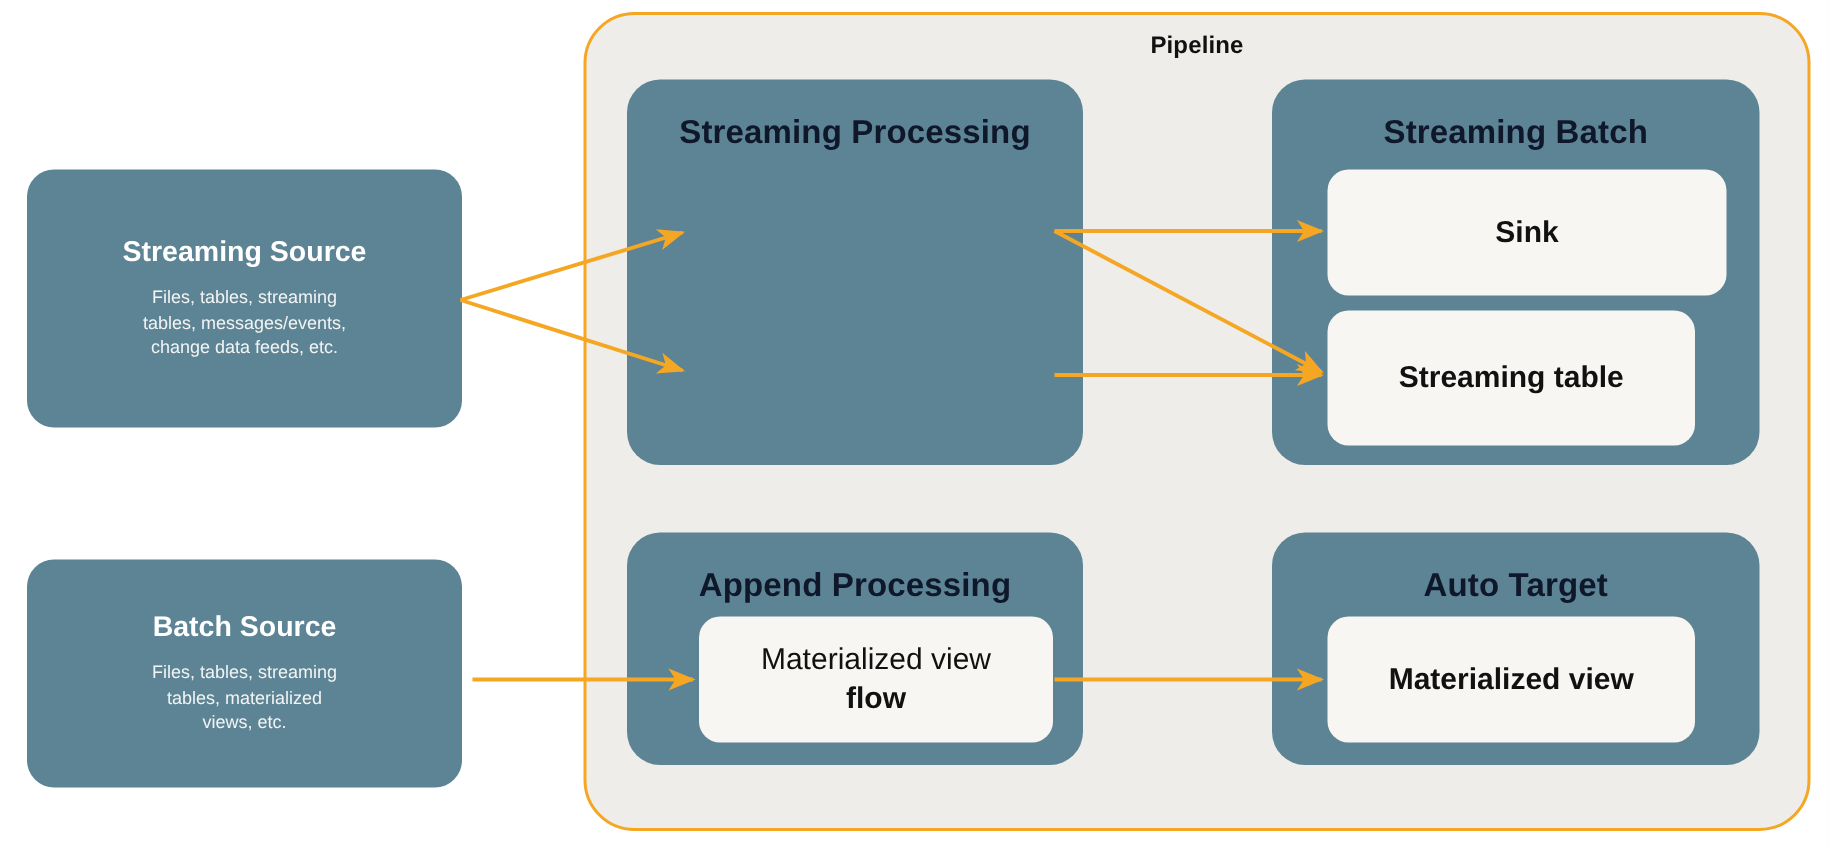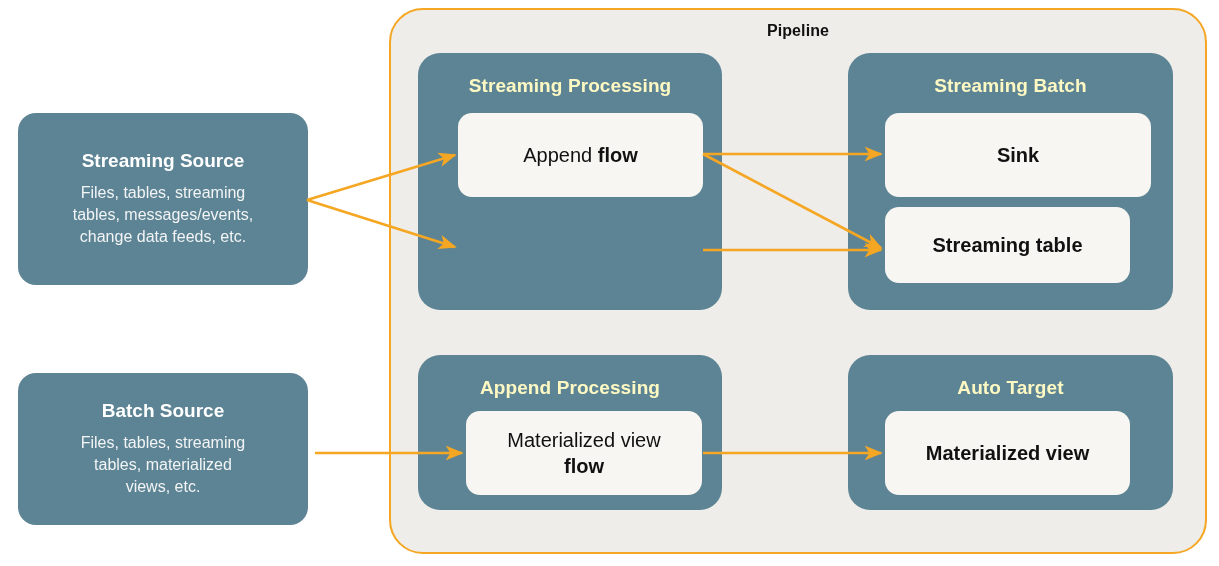--- a/index.html
+++ b/index.html
@@ -57,21 +57,21 @@
   }
   .source-title {
     font-size: 19px;
     font-weight: bold;
     color: #ffffff;
     margin-bottom: 10px;
     text-align: center;
     line-height: 1.15;
   }
   .source-desc {
-    font-size: 16px;
+    font-size: 12px;
     font-weight: normal;
     color: #F2F4F5;
     text-align: center;
     line-height: 1.38;
     white-space: pre-line;
   }
 
   #streaming-source { left: 18px;  top: 113px; width: 290px; height: 172px; }
   #batch-source     { left: 18px;  top: 373px; width: 290px; height: 152px; }
 
@@ -81,23 +81,23 @@
     background: #5D8494;
     border-radius: 22px;
     box-sizing: border-box;
   }
   .group-title {
     position: absolute;
     left: 0;
     right: 0;
     top: 22px;
     text-align: center;
-    font-size: 19px;
+    font-size: 22px;
     font-weight: bold;
-    color: #fef9c3;
+    color: #0f172a;
     letter-spacing: 0.1px;
   }
 
   #g-streaming-processing { left: 418px; top: 53px;  width: 304px; height: 257px; }
   #g-streaming-target     { left: 848px; top: 53px;  width: 325px; height: 257px; }
   #g-batch-processing     { left: 418px; top: 355px; width: 304px; height: 155px; }
   #g-batch-target         { left: 848px; top: 355px; width: 325px; height: 155px; }
 
   
   .card {
@@ -113,21 +113,21 @@
     font-size: 20px;
     line-height: 1.3;
     padding: 6px 12px;
   }
   .card .light { font-weight: normal; }
   .card .bold  { font-weight: bold; }
 
   #card-append      { left: 458px; top: 113px; width: 245px; height: 84px; }
   #card-autocdc     { left: 458px; top: 207px; width: 245px; height: 84px; }
   #card-sink        { left: 885px; top: 113px; width: 266px; height: 84px; }
-  #card-streamtable { left: 885px; top: 207px; width: 245px; height: 76px; }
+  #card-streamtable { left: 885px; top: 207px; width: 245px; height: 90px; }
   #card-mvflow      { left: 466px; top: 411px; width: 236px; height: 84px; }
   #card-mv          { left: 885px; top: 411px; width: 245px; height: 84px; }
 
   
   #arrows {
     position: absolute;
     left: 0; top: 0;
     width: 1219px;
     height: 566px;
     pointer-events: none;
@@ -160,23 +160,20 @@
 tables, messages/events,
 change data feeds, etc.</div>
   </div>
   <div class="source-box" id="batch-source">
     <div class="source-title">Batch Source</div>
     <div class="source-desc">Files, tables, streaming
 tables, materialized
 views, etc.</div>
   </div>
 
-  <div class="card" id="card-append">
-    <span><span class="light">Append </span><span class="bold">flow</span></span>
-  </div>
   <div class="card" id="card-sink">
     <span><span class="light"></span><span class="bold">Sink</span></span>
   </div>
   <div class="card" id="card-streamtable">
     <span><span class="light"></span><span class="bold">Streaming table</span></span>
   </div>
   <div class="card" id="card-mvflow">
     <span><span class="light">Materialized view</span><br><span class="bold">flow</span></span>
   </div>
   <div class="card" id="card-mv">

